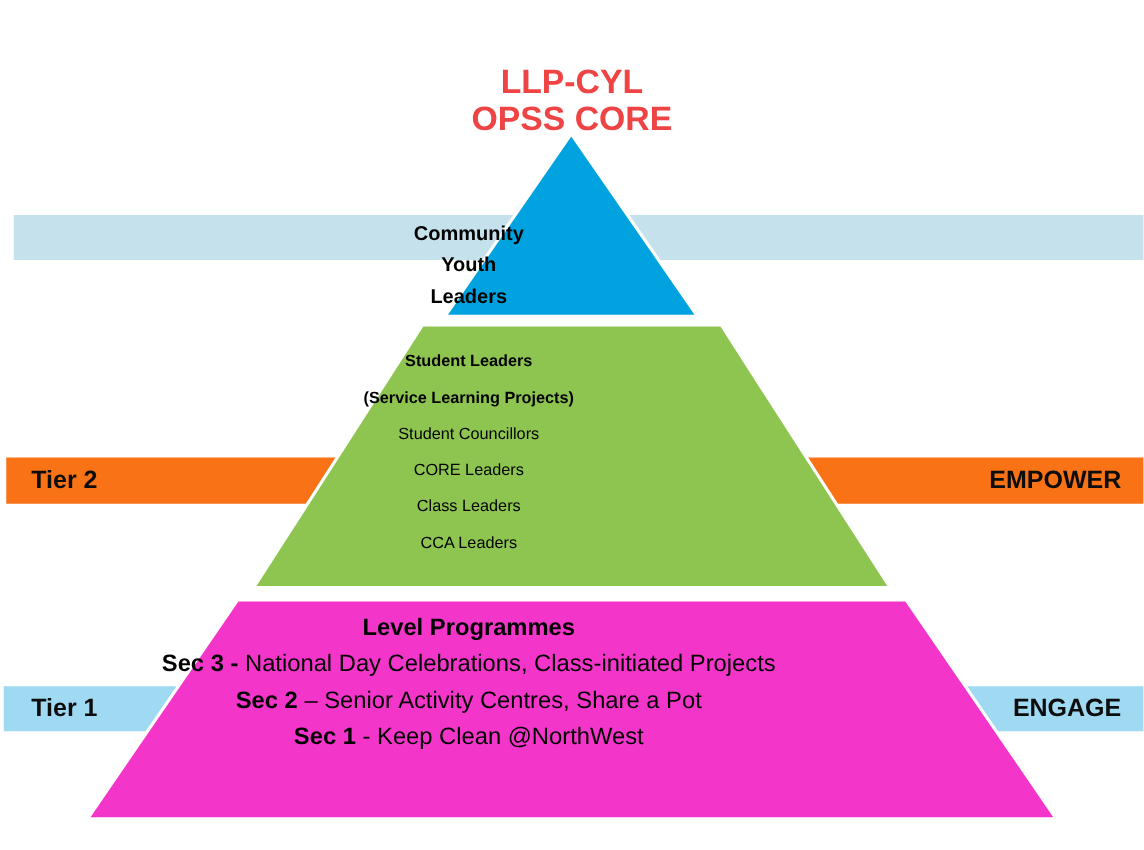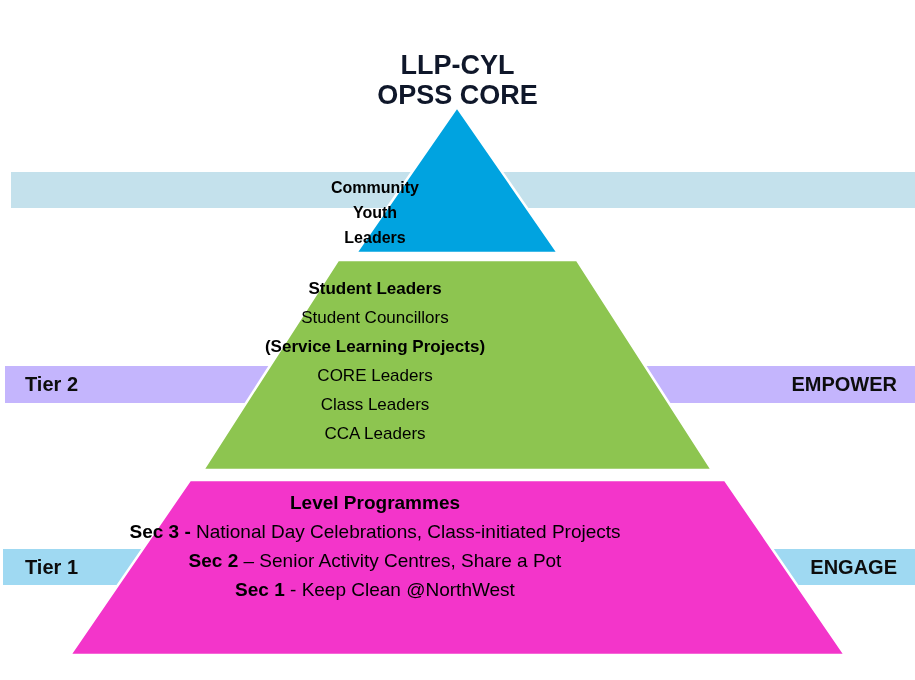--- a/index.html
+++ b/index.html
@@ -18,40 +18,40 @@
   }
   #band-tier3 { top:172px; left:11px; height:36px; padding:0 18px 0 14px; }
   #band-tier2 { top:366px; left:5px;  height:37px; padding:0 18px 0 20px; }
   #band-tier1 { top:549px; left:3px;  height:36px; padding:0 18px 0 22px; }
   svg.pyramid { position:absolute; top:0; left:0; z-index:2; }
   svg.pyramid polygon { stroke:#ffffff; stroke-width:2.5px; }
   .tiertext {
     position:absolute; left:0; width:750px; z-index:3; text-align:center;
   }
   #text-tier3 { top:175px; font-size:16px; line-height:25px; }
-  #text-tier2 { top:274px; font-size:17px; line-height:29px; }
+  #text-tier2 { top:274px; font-size:13px; line-height:29px; }
   #text-tier1 { top:488px; font-size:19px; line-height:29px; }
   .tline span.b { font-weight:bold; }
 </style>
 </head>
 <body>
 
 <div class="stage">
 
-  <div class="title" style="color: #0f172a;">
+  <div class="title" style="color: #ef4444;">
     <div>LLP-CYL</div>
     <div>OPSS CORE</div>
   </div>
 
   <div class="band" id="band-tier3" style="background-color: rgb(196, 225, 236); flex-direction: column;">
     <span>Tier 3</span>
     <span>EXCITE</span>
   </div>
 
-  <div class="band" id="band-tier2" style="background-color: #c4b5fd;">
+  <div class="band" id="band-tier2" style="background-color: #f97316;">
     <span>Tier 2</span>
     <span>EMPOWER</span>
   </div>
 
   <div class="band" id="band-tier1" style="background-color: rgb(159, 217, 242);">
     <span>Tier 1</span>
     <span>ENGAGE</span>
   </div>
 
   <svg class="pyramid" width="915" height="680" viewBox="0 0 915 680">
@@ -60,22 +60,22 @@
     <polygon points="190,480 725,480 845,655 70,655" fill="#F335CA"></polygon>
   </svg>
 
   <div class="tiertext" id="text-tier3">
       <div class="tline"><span class="b">Community</span></div>
       <div class="tline"><span class="b">Youth</span></div>
       <div class="tline"><span class="b">Leaders</span></div>
     </div>
   <div class="tiertext" id="text-tier2">
       <div class="tline"><span class="b">Student Leaders</span></div>
+      <div class="tline"><span class="b">(Service Learning Projects)</span></div>
       <div class="tline"><span>Student Councillors</span></div>
-      <div class="tline"><span class="b">(Service Learning Projects)</span></div>
       <div class="tline"><span>CORE Leaders</span></div>
       <div class="tline"><span>Class Leaders</span></div>
       <div class="tline"><span>CCA Leaders</span></div>
     </div>
   <div class="tiertext" id="text-tier1">
       <div class="tline"><span class="b">Level Programmes</span></div>
       <div class="tline"><span class="b">Sec 3 - </span><span> National Day Celebrations, Class-initiated Projects</span></div>
       <div class="tline"><span class="b">Sec 2 </span><span>– Senior Activity Centres, Share a Pot</span></div>
       <div class="tline"><span class="b">Sec 1</span><span> - Keep Clean @NorthWest</span></div>
     </div>

